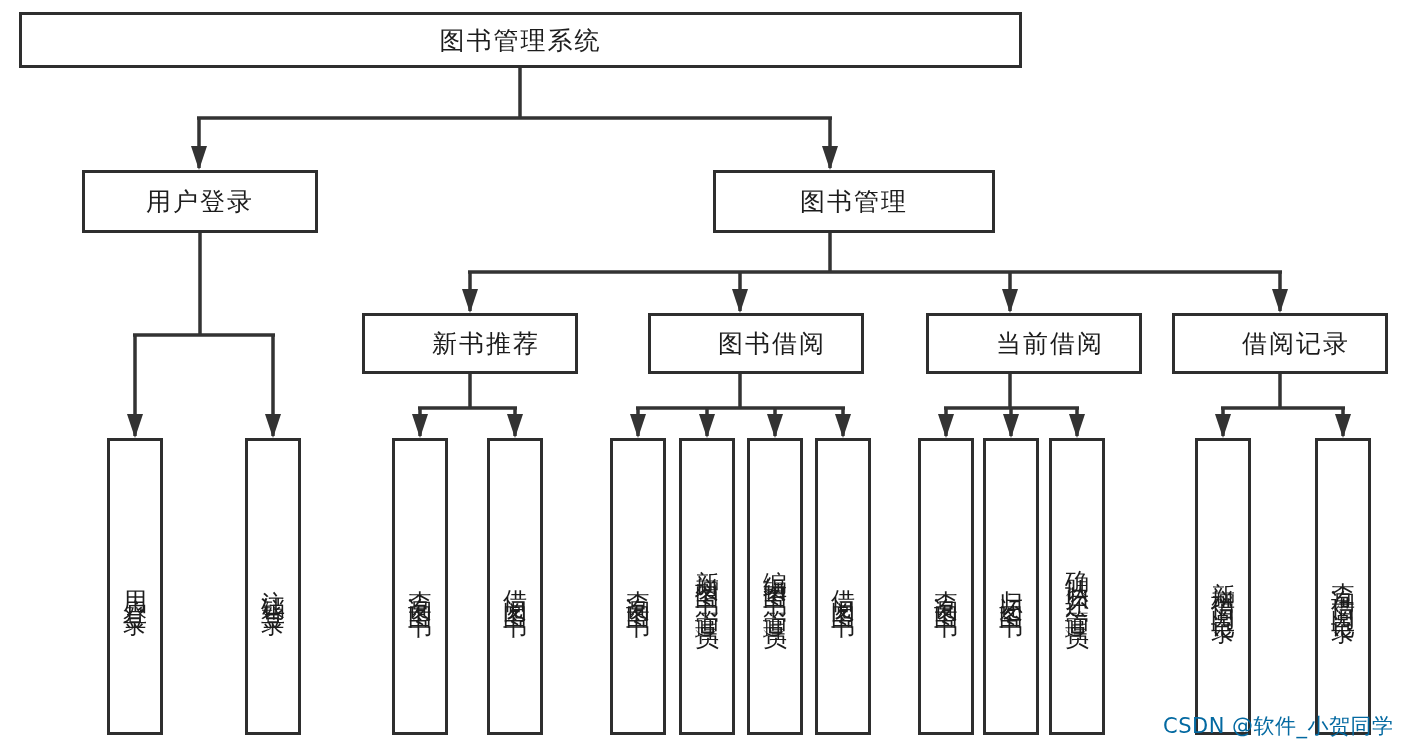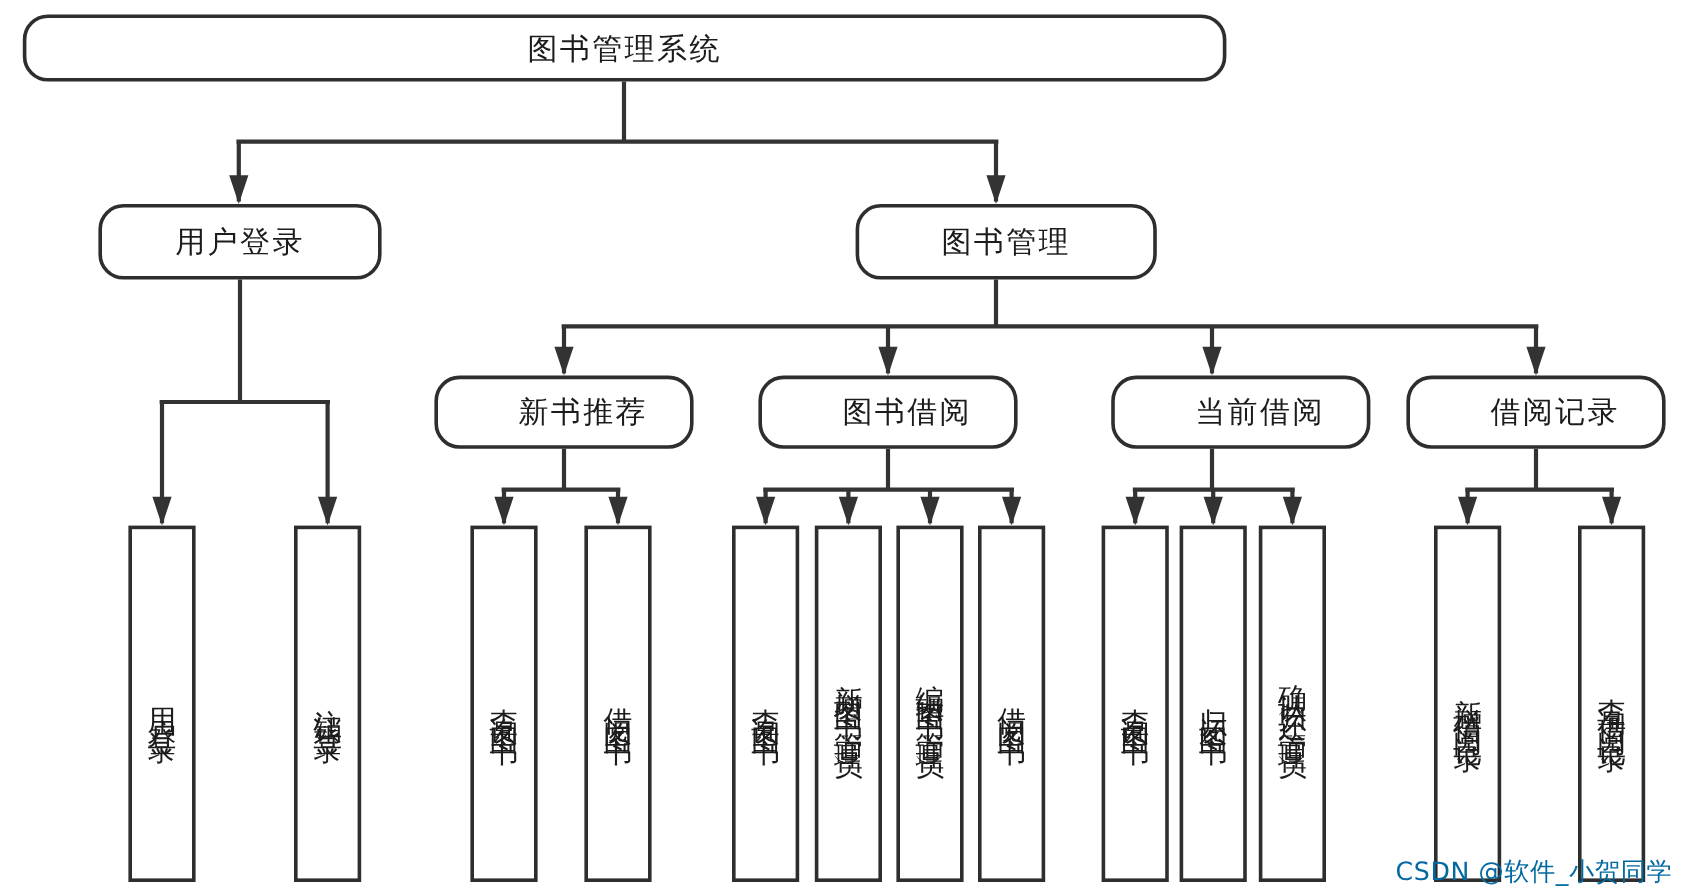--- a/index.html
+++ b/index.html
@@ -30,21 +30,20 @@
     background: #ffffff;
     display: flex;
     align-items: center;
     justify-content: center;
     text-align: center;
   }
   .node.h {
     font-size: 25px;
     letter-spacing: 2px;
     white-space: nowrap;
-    border-radius: 21px;
   }
   .node.leaf {
     top: 438px;
     width: 56px;
     height: 297px;
   }
   .node.leaf .vtext {
     writing-mode: vertical-rl;
     text-orientation: mixed;
     font-size: 24px;
@@ -120,24 +119,24 @@
       <polygon points="1011,438 1003,414 1019,414"></polygon>
       <polygon points="1077,438 1069,414 1085,414"></polygon>
       <polygon points="1223,438 1215,414 1231,414"></polygon>
       <polygon points="1343,438 1335,414 1351,414"></polygon>
     </g>
   </svg>
 
   <div class="node h" style="left:19px; top:12px; width:1003px; height:56px;">图书管理系统</div>
 
   <div class="node h" style="left:82px; top:170px; width:236px; height:63px;">用户登录</div>
-  <div class="node h" style="left:713px; top:170px; width:251px; height:63px;">图书管理</div>
+  <div class="node h" style="left:713px; top:170px; width:282px; height:63px;">图书管理</div>
 
   <div class="node h l3" style="left:362px;">新书推荐</div>
-  <div class="node h l3" style="left:632px;">图书借阅</div>
+  <div class="node h l3" style="left:648px;">图书借阅</div>
   <div class="node h l3" style="left:902px;margin-left:24px;">当前借阅</div>
   <div class="node h l3" style="left:1172px;">借阅记录</div>
 
   <div class="node leaf" style="left:107px;">
     <span class="vtext">用户登录</span>
   </div>
   <div class="node leaf" style="left:245px;">
     <span class="vtext">注销登录</span>
   </div>
 

